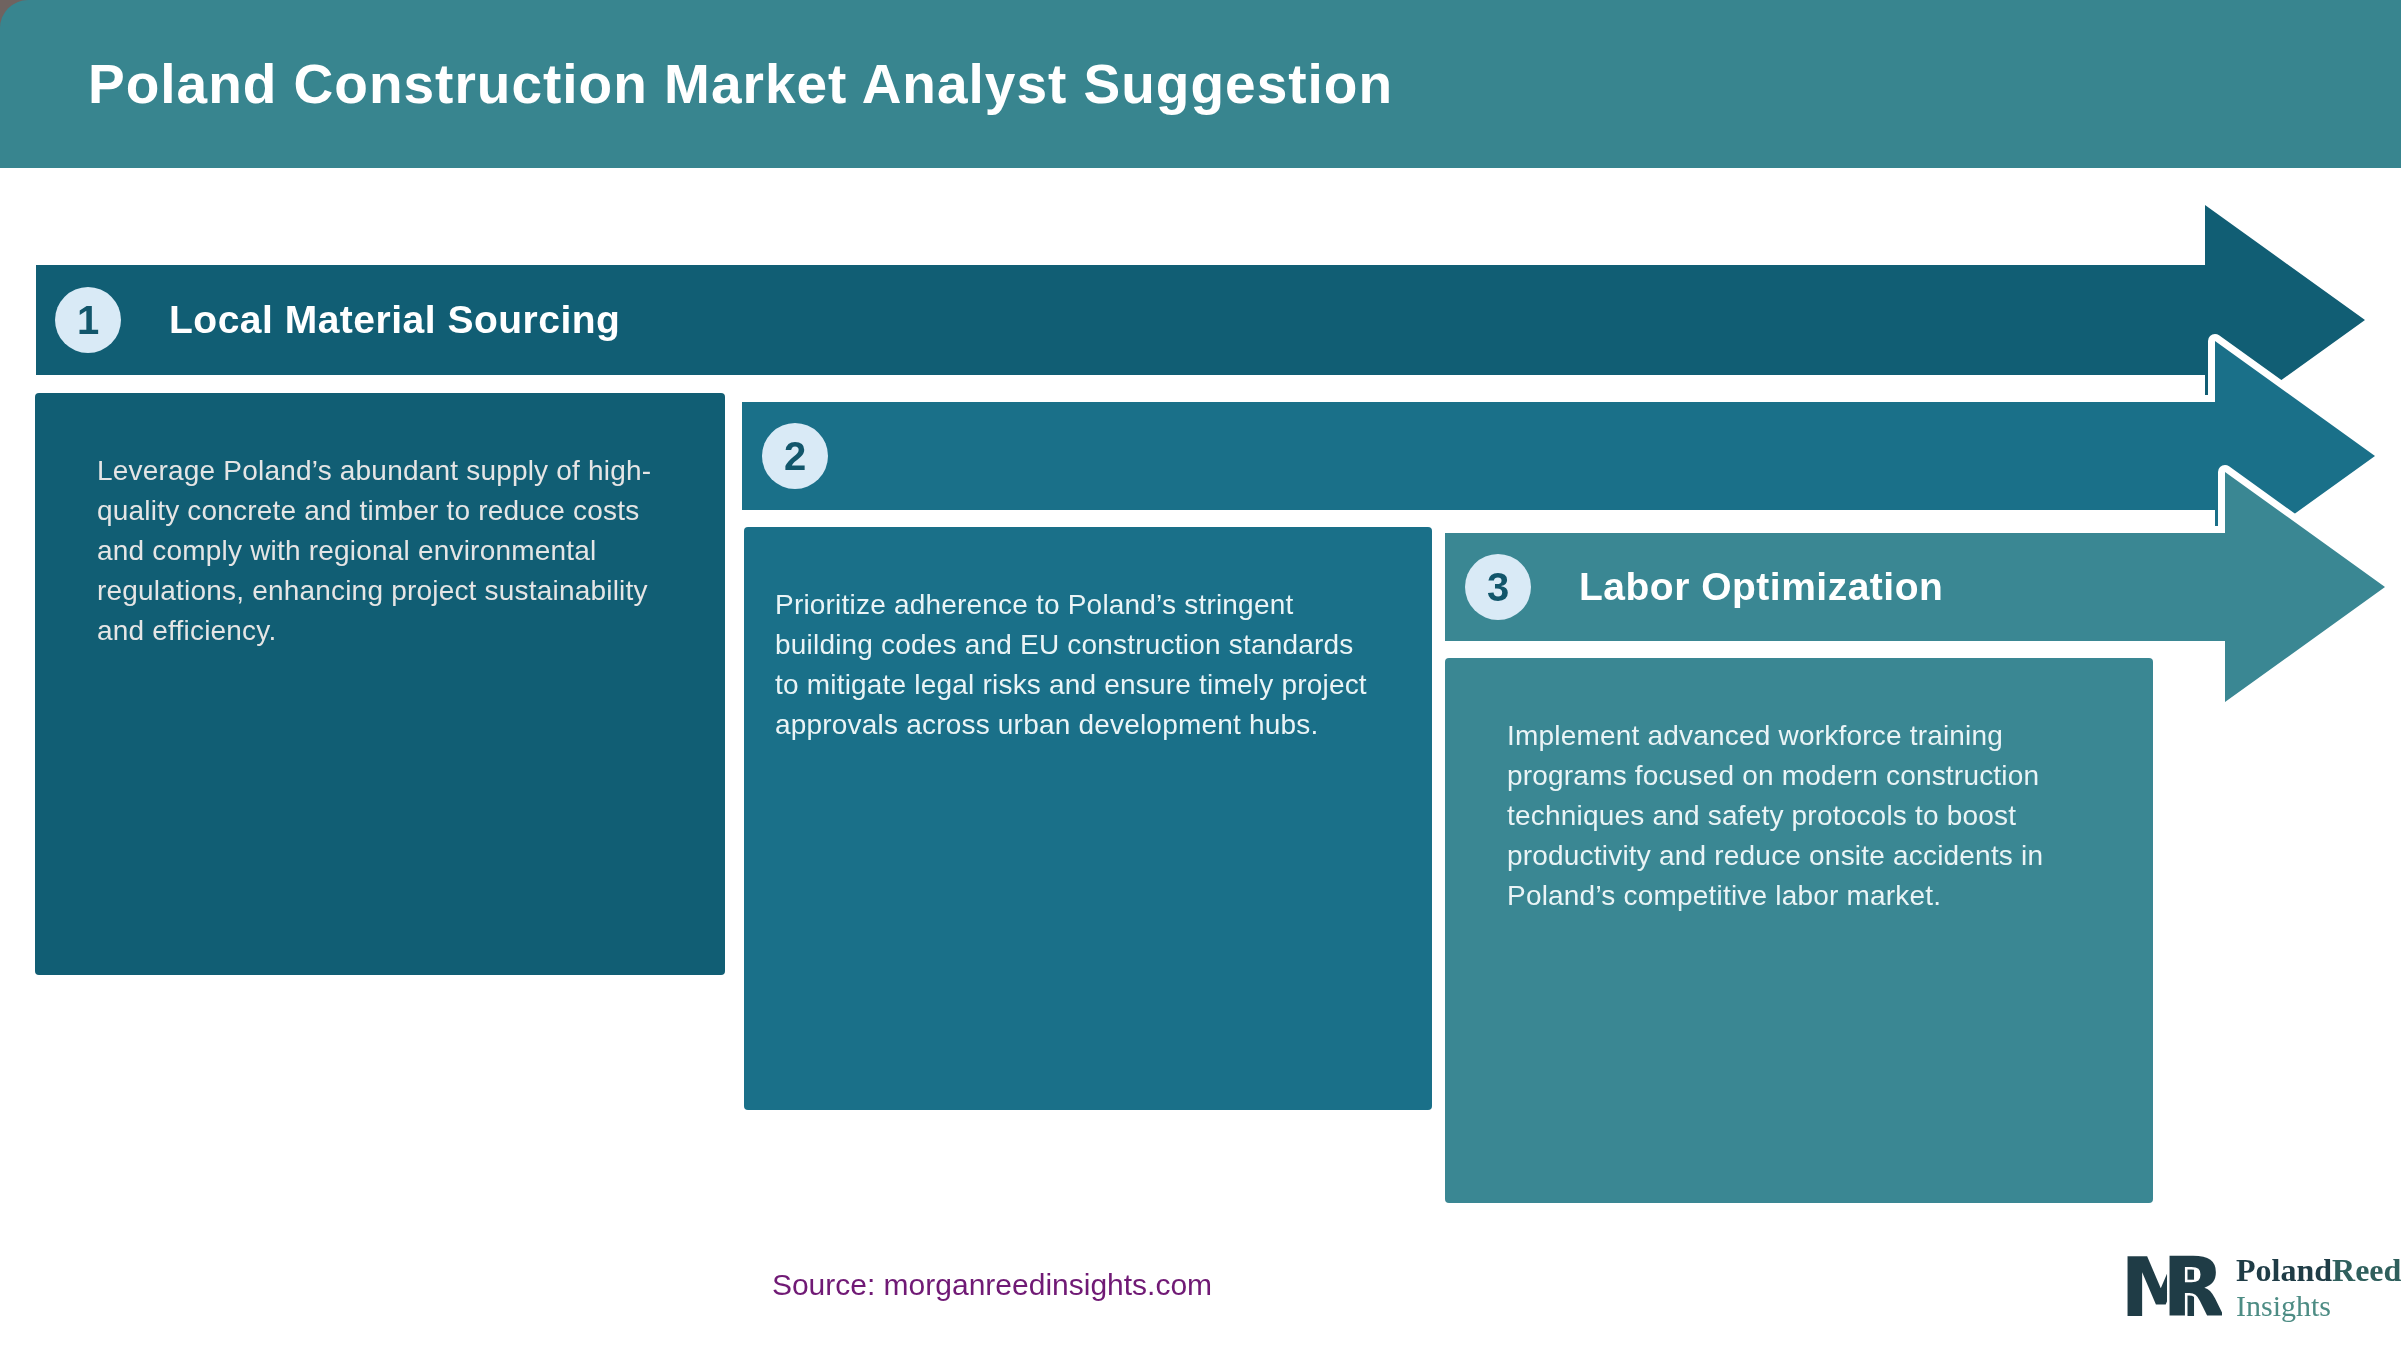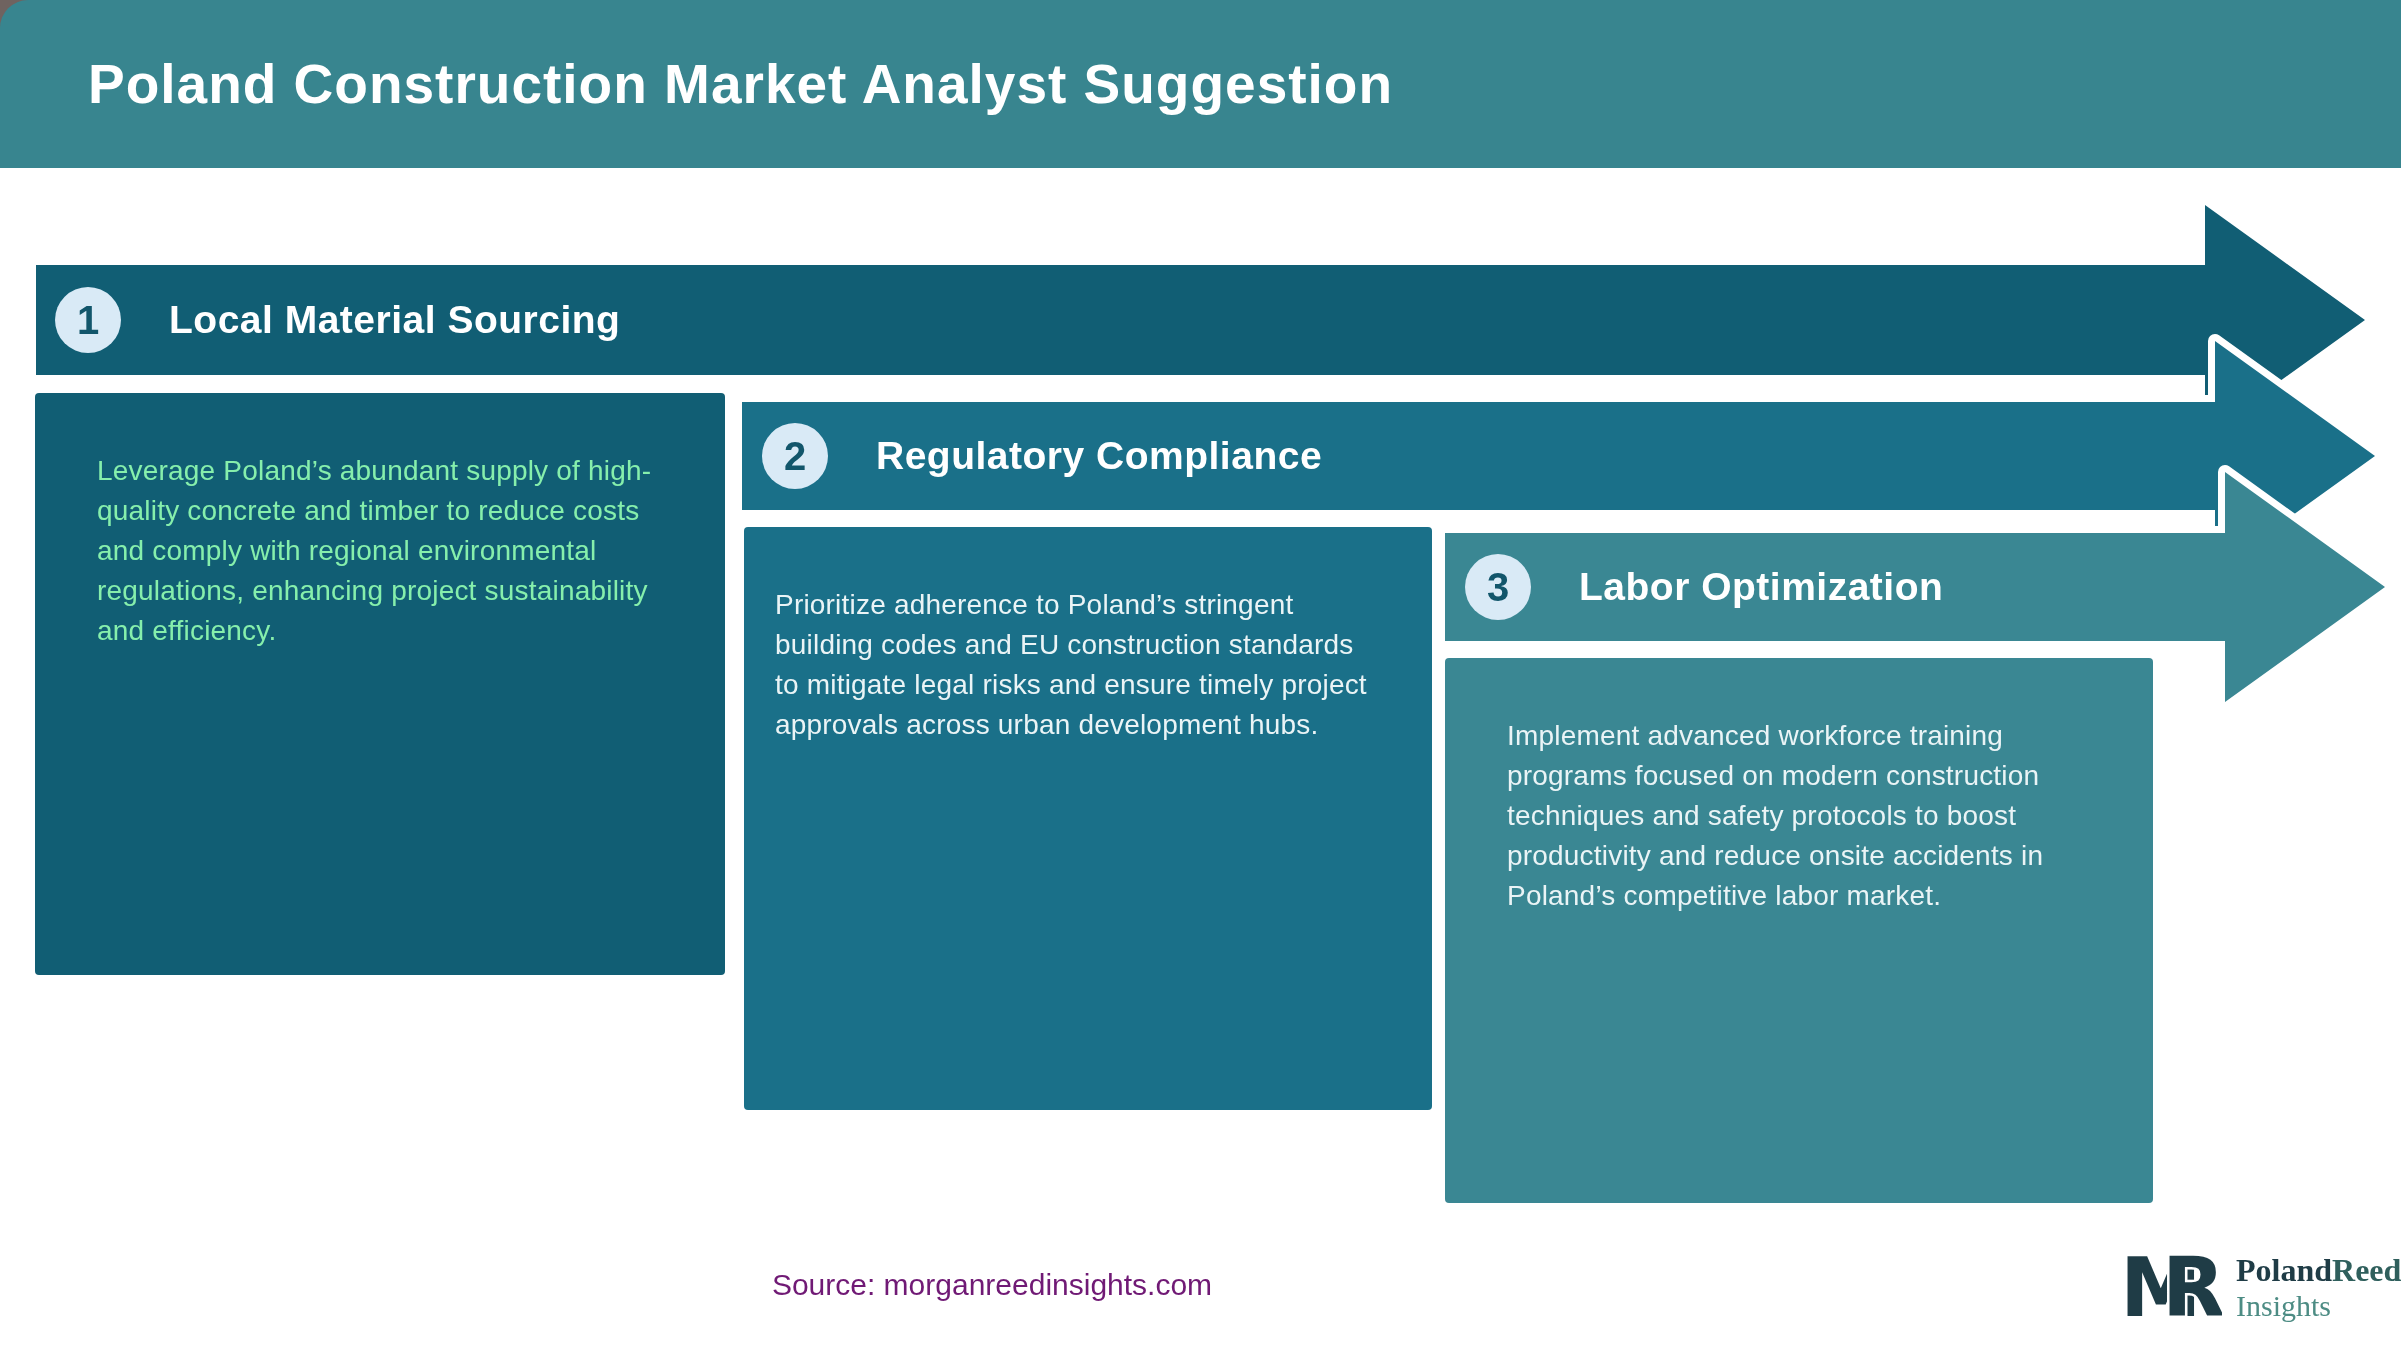--- a/index.html
+++ b/index.html
@@ -68,29 +68,28 @@
   <path d="M 1445 533 L 2225 533 L 2225 472 L 2385 587 L 2225 702 L 2225 641 L 1445 641 Z" stroke="#ffffff" stroke-width="14" stroke-linejoin="round" paint-order="stroke" fill="#3a8793"></path>
 </svg>
 
 <div class="band-content" id="band1-content">
   <div class="num-circle" style="background: rgb(217, 234, 246); color: rgb(18, 86, 107);">1</div>
   <div class="band-title">Local Material Sourcing</div>
 </div>
 
 <div class="band-content" id="band2-content">
   <div class="num-circle" style="background: rgb(217, 234, 246); color: rgb(18, 86, 107);">2</div>
-  <div class="band-title">Regulatory Compliance</div>
 </div>
 
 <div class="band-content" id="band3-content">
   <div class="num-circle" style="background: rgb(217, 234, 246); color: rgb(18, 86, 107);">3</div>
   <div class="band-title">Labor Optimization</div>
 </div>
 
-<div class="desc-box" id="box1" style="background: rgb(17, 94, 116); color: #86efac;">Leverage Poland’s abundant supply of high-quality concrete and timber to reduce costs and comply with regional environmental regulations, enhancing project sustainability and efficiency.</div>
+<div class="desc-box" id="box1" style="background: rgb(17, 94, 116); color: #e5e5e5;">Leverage Poland’s abundant supply of high-quality concrete and timber to reduce costs and comply with regional environmental regulations, enhancing project sustainability and efficiency.</div>
 
 <div class="desc-box" id="box2" style="background: rgb(26, 112, 137); color: rgb(234, 244, 246);">Prioritize adherence to Poland’s stringent building codes and EU construction standards to mitigate legal risks and ensure timely project approvals across urban development hubs.</div>
 
 <div class="desc-box" id="box3" style="background: rgb(58, 135, 147); color: rgb(234, 244, 246);">Implement advanced workforce training programs focused on modern construction techniques and safety protocols to boost productivity and reduce onsite accidents in Poland’s competitive labor market.</div>
 
 <div id="source-line" style="color: #701a75; margin-left: 12px;">Source: morganreedinsights.com</div>
 
 <div id="logo">
   <svg width="96" height="76" viewBox="0 0 96 76">
     <text x="-6" y="66" font-family="DejaVu Sans, sans-serif" font-size="82" font-weight="bold" fill="#1f3c46">M</text>

